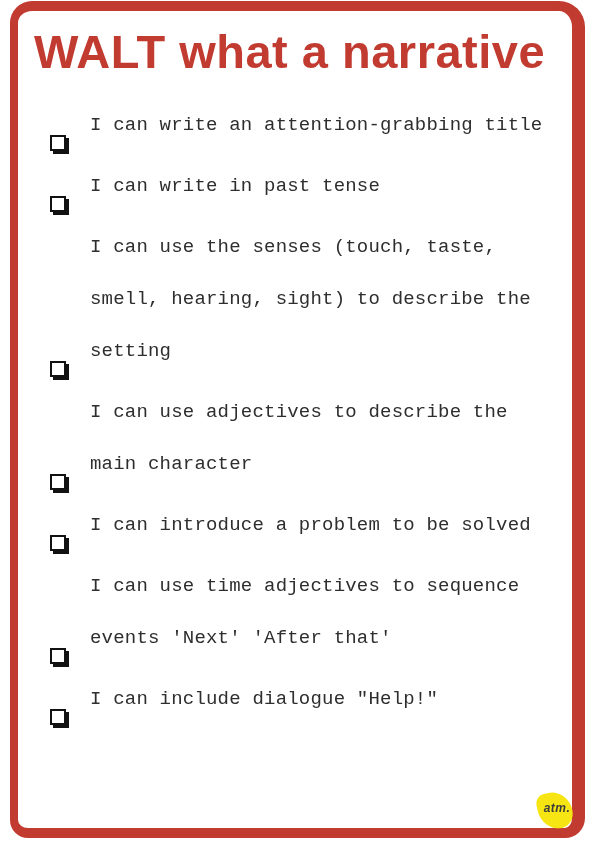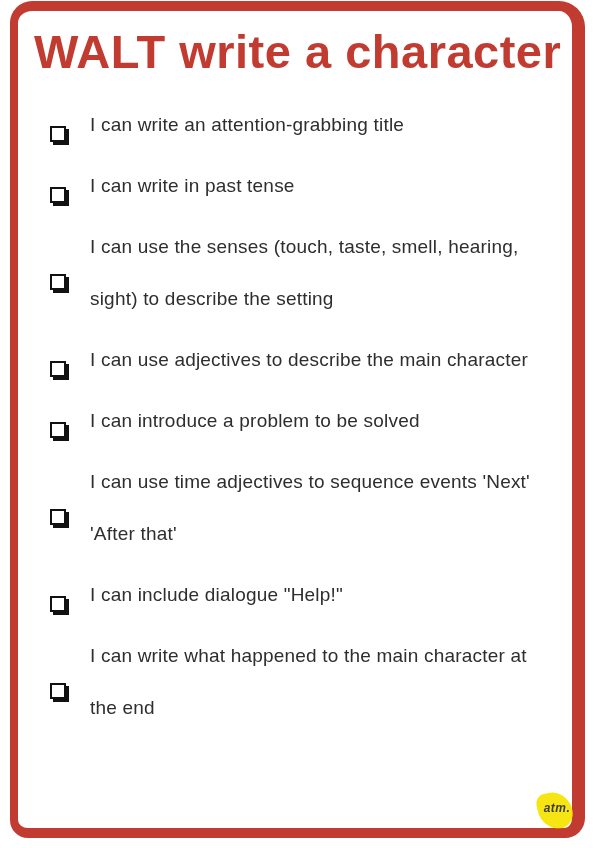--- a/index.html
+++ b/index.html
@@ -44,22 +44,23 @@
   ul.checklist {
     position: absolute;
     left: 50px;
     top: 99px;
     margin: 0;
     padding: 0;
     list-style: none;
   }
   li.check-item {
     display: flex;
-    align-items: center;
+    align-items: flex-end;
     margin-bottom: 9px;
+    font-family: Liberation Mono, monospace;
   }
   .box {
     flex: 0 0 auto;
     width: 12px;
     height: 12px;
     margin-top: 18px;
     margin-right: 24px;
     background: #ffffff;
     border: 2px solid #121212;
     box-shadow: 3px 3px 0 0 #121212;
@@ -102,21 +103,21 @@
     letter-spacing: 0.5px;
   }
 </style>
 </head>
 <body>
 
 <div class="page">
 
   <div class="frame"></div>
 
-  <h1 class="title">WALT write a character</h1>
+  <h1 class="title">WALT what a narrative</h1>
 
   <ul class="checklist">
       <li class="check-item">
         <span class="box"></span>
         <span class="item-text">I can write an attention-grabbing title</span>
       </li>
       <li class="check-item">
         <span class="box"></span>
         <span class="item-text">I can write in past tense</span>
       </li>
@@ -133,24 +134,20 @@
         <span class="item-text">I can introduce a problem to be solved</span>
       </li>
       <li class="check-item">
         <span class="box"></span>
         <span class="item-text">I can use time adjectives to sequence events 'Next' 'After that'</span>
       </li>
       <li class="check-item">
         <span class="box"></span>
         <span class="item-text">I can include dialogue "Help!"</span>
       </li>
-      <li class="check-item">
-        <span class="box"></span>
-        <span class="item-text">I can write what happened to the main character at the end</span>
-      </li>
     </ul>
 
   <div class="logo">
     <span class="logo-blob"></span>
     <span class="logo-text">atm.</span>
   </div>
 
 </div>
 
 </body></html>

